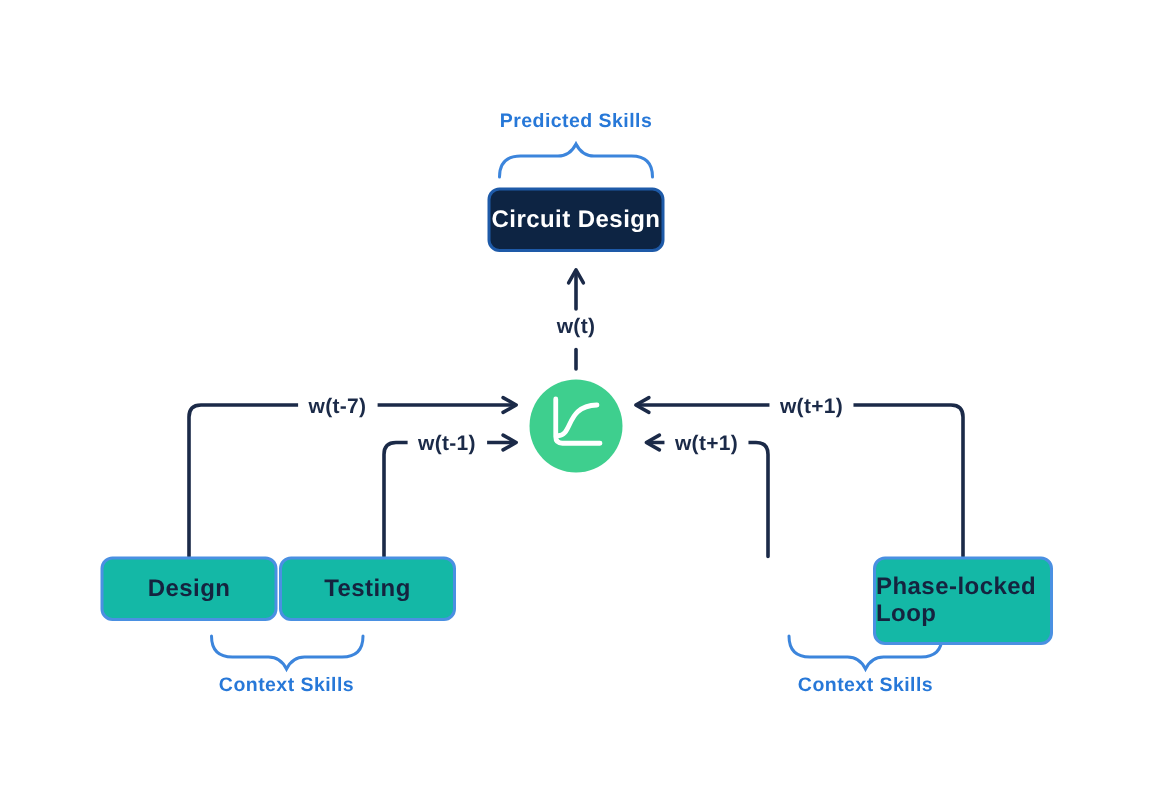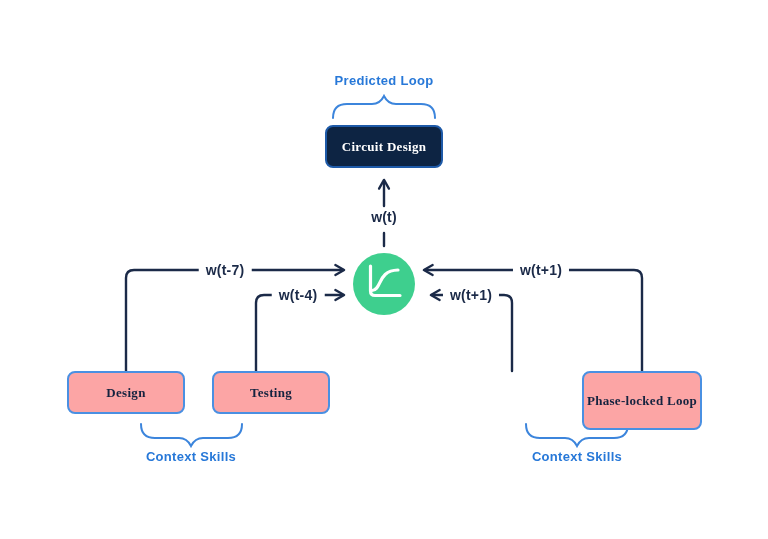--- a/index.html
+++ b/index.html
@@ -33,31 +33,30 @@
   }
 
   .node {
     position: absolute;
     display: flex;
     align-items: center;
     justify-content: center;
     box-sizing: border-box;
     border-radius: 8px;
     font-weight: 700;
-    font-size: 13px;
+    font-size: 16px;
     letter-spacing: 0.3px;
-    font-family: Liberation Serif, serif;
   }
   .node-dark {
     background: #0d2443;
     border: 2px solid #1e5aa8;
     color: #ffffff;
   }
   .node-light {
-    background: #fca5a5;
+    background: #14b8a6;
     border: 2px solid #4a90e2;
     color: #15233f;
   }
 </style>
 </head>
 <body>
 
 <div class="stage">
 
   <svg class="layer" width="768" height="539" viewBox="0 0 768 539">
@@ -85,40 +84,40 @@
 
     <g>
       <circle cx="384" cy="284" r="31" fill="#3ecf8e"></circle>
       <g>
         <path d="M370.5,266 L370.5,291 Q370.5,295.5 375,295.5 L400,295.5" fill="none" stroke="#ffffff" stroke-width="3.2" stroke-linecap="round"></path>
         <path d="M372,290.5 C382,290.5 377,270.5 398,270" fill="none" stroke="#ffffff" stroke-width="3.2" stroke-linecap="round"></path>
       </g>
     </g>
   </svg>
 
-  <div class="lbl blue-lbl" style="left:384px; top:80px;">Predicted Loop</div>
+  <div class="lbl blue-lbl" style="left:384px; top:80px;">Predicted Skills</div>
 
   <div class="node node-dark" style="left:325px; top:125px; width:118px; height:43px;">
     <span>Circuit Design</span>
   </div>
 
   <div class="lbl navy-lbl" style="left:384px; top:217px;text-align:right;">w(t)</div>
 
   <div class="lbl navy-lbl" style="left:225px; top:270px;">w(t-7)</div>
 
-  <div class="lbl navy-lbl" style="left:298px; top:295px;">w(t-4)</div>
+  <div class="lbl navy-lbl" style="left:298px; top:295px;">w(t-1)</div>
 
   <div class="lbl navy-lbl" style="left:541px; top:270px;">w(t+1)</div>
 
   <div class="lbl navy-lbl" style="left:471px; top:295px;">w(t+1)</div>
 
   <div class="node node-light" style="left:67px; top:371px; width:118px; height:43px;">
     <span>Design</span>
   </div>
-  <div class="node node-light" style="left:212px; top:371px; width:118px; height:43px;">
+  <div class="node node-light" style="left:186px; top:371px; width:118px; height:43px;">
     <span>Testing</span>
   </div>
 
   <div class="node node-light" style="left:582px; top:371px; width:120px; height:59px;">
     <span>Phase-locked Loop</span>
   </div>
 
   <div class="lbl blue-lbl" style="left:191px; top:456px;">Context Skills</div>
 
   <div class="lbl blue-lbl" style="left:577px; top:456px;">Context Skills</div>

